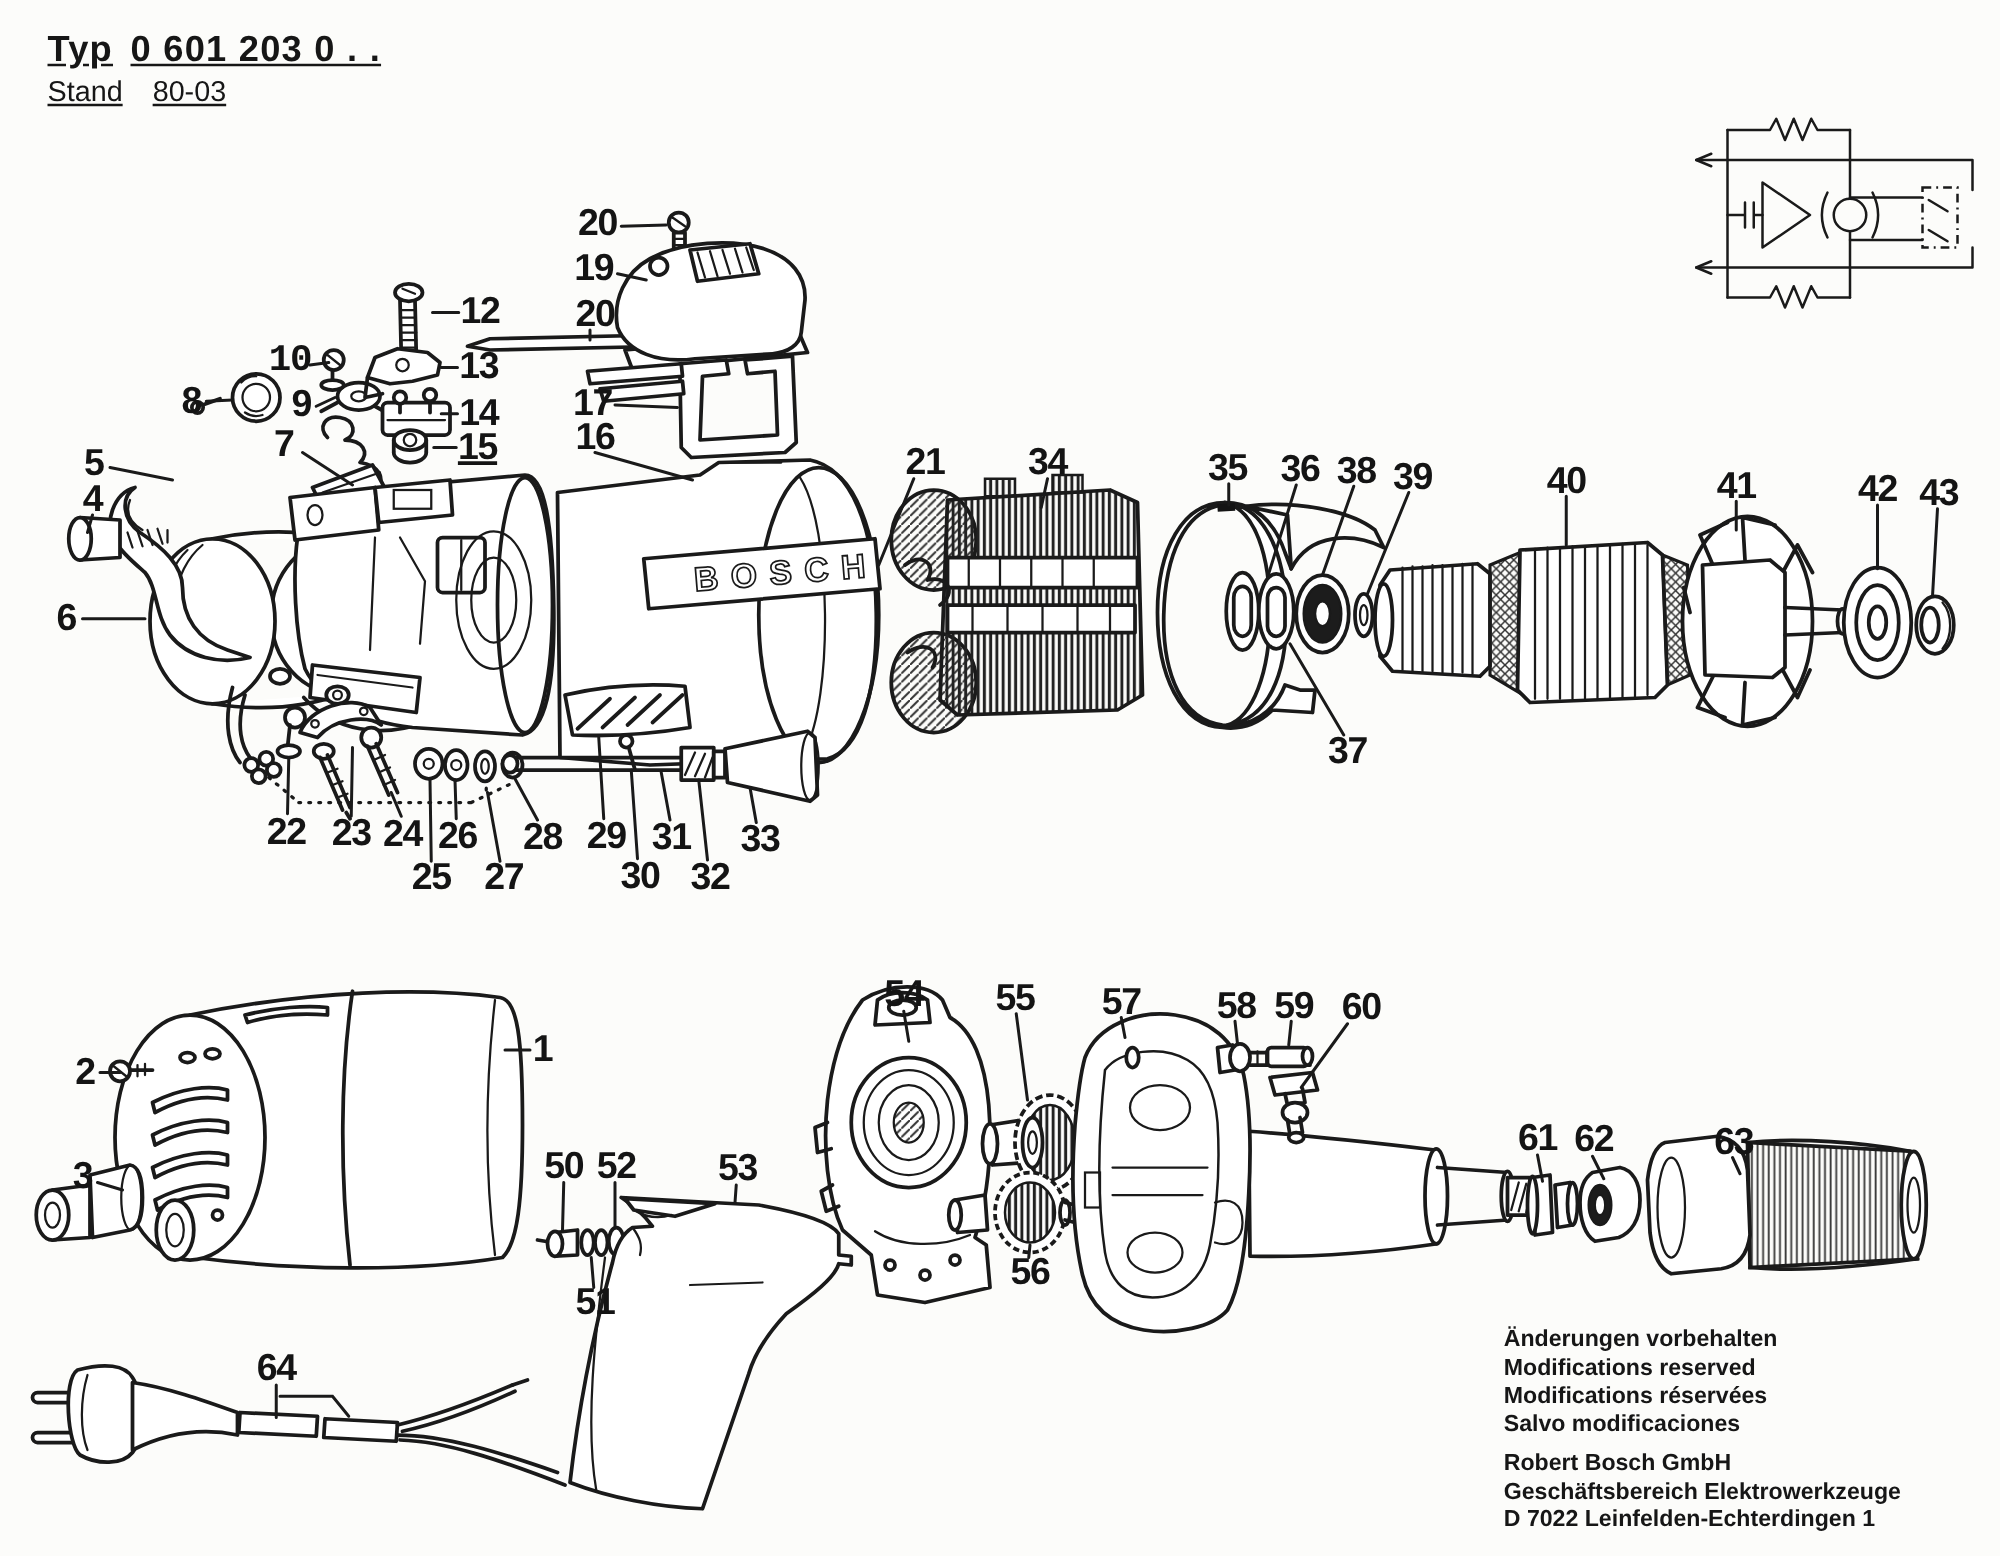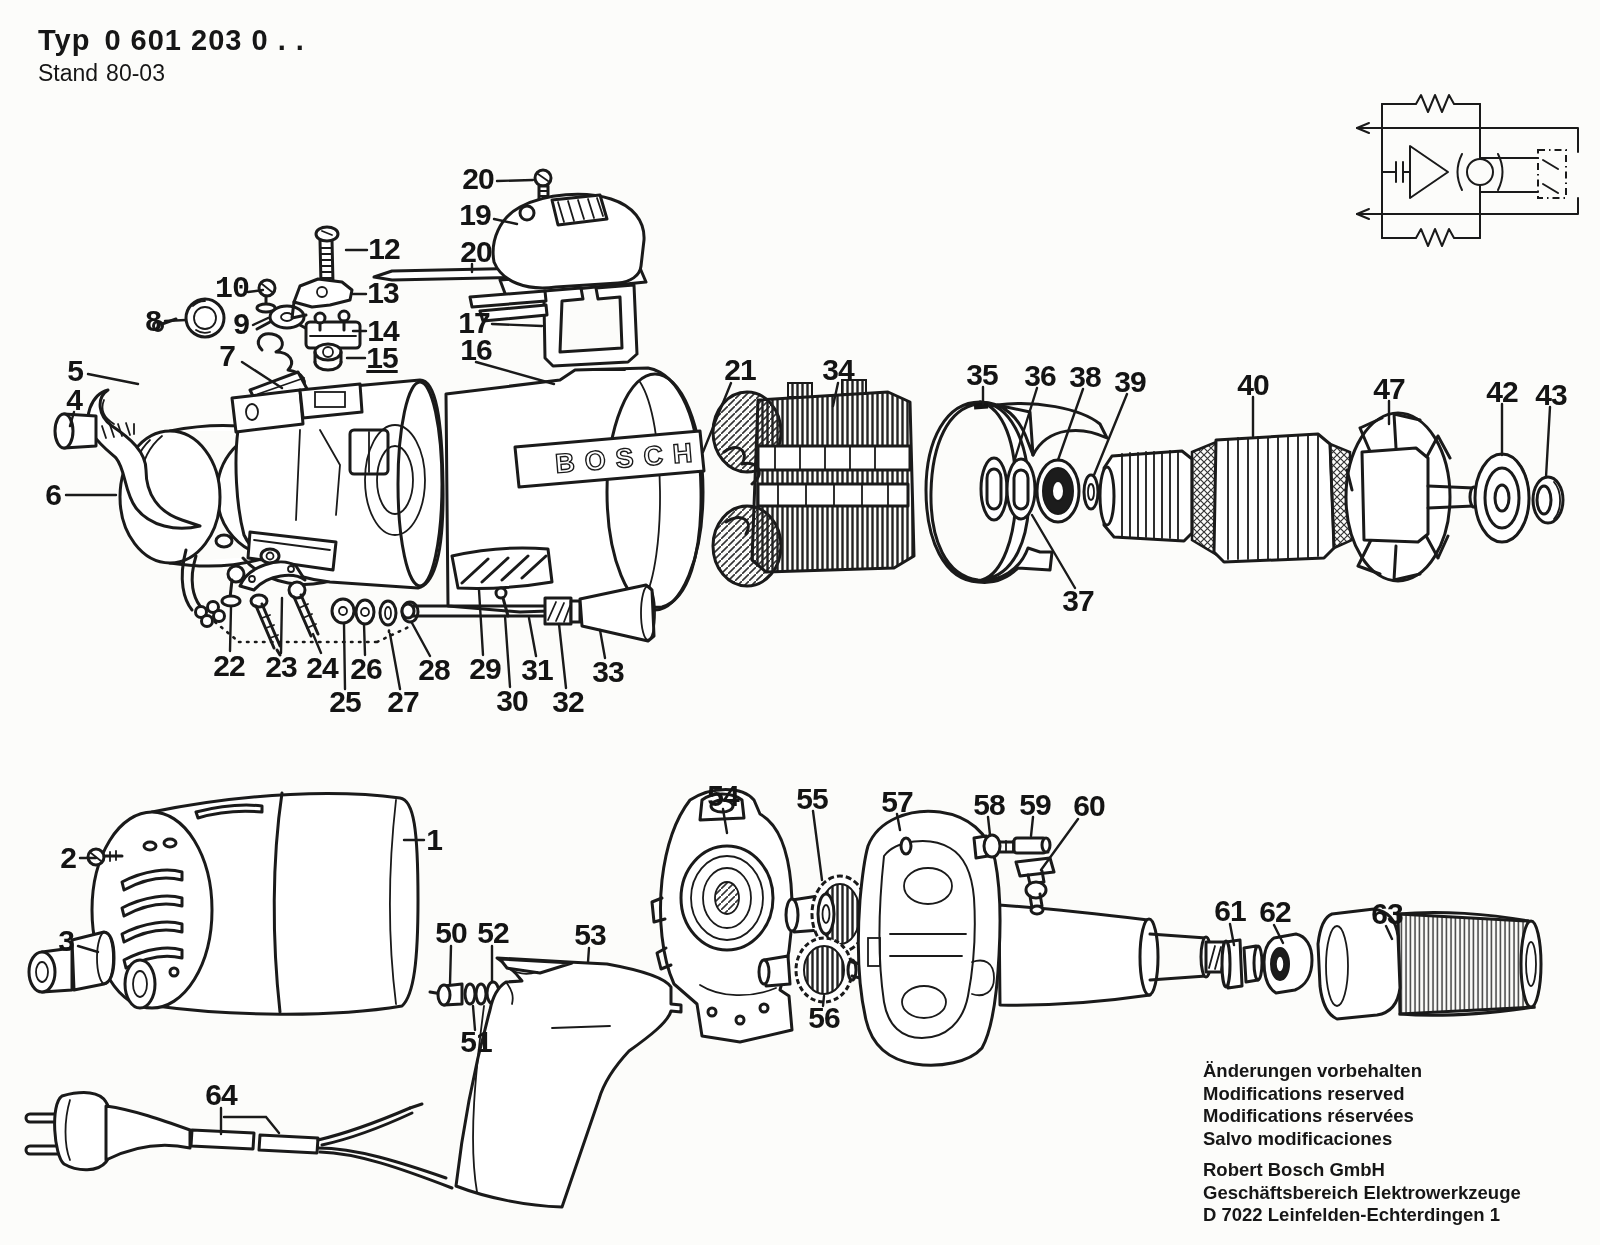--- a/index.html
+++ b/index.html
@@ -11,25 +11,25 @@
   .sheet svg{position:absolute;left:0;top:0;}
   
   .s{stroke:#1a1a1a;stroke-width:3;fill:none;stroke-linecap:round;stroke-linejoin:round;}
   .sf{stroke:#1a1a1a;stroke-width:3;fill:#fff;stroke-linecap:round;stroke-linejoin:round;}
   .t{stroke:#1a1a1a;stroke-width:1.8;fill:none;stroke-linecap:round;}
   .ld{stroke:#1a1a1a;stroke-width:2.4;fill:none;stroke-linecap:round;}
   .dot{stroke:#1a1a1a;stroke-width:2.6;fill:none;stroke-dasharray:1.5 6.5;stroke-linecap:round;}
   .c2{stroke:#1a1a1a;stroke-width:2;fill:none;stroke-linecap:round;stroke-linejoin:round;}
   .dash{stroke:#1a1a1a;stroke-width:2;fill:none;stroke-dasharray:7 4 1.5 4;}
   
-  .hdr{position:absolute;left:38px;top:24px;line-height:1.15;}
+  .hdr{position:absolute;left:38px;top:24px;line-height:1.15;text-decoration:underline;}
   .hdr .l1{font-size:29px;font-weight:700;letter-spacing:1px;}
   .hdr .l1 .val{margin-left:14px;}
   .hdr .l2{font-size:23px;font-weight:500;margin-top:3px;}
-  .hdr .l2 .val{margin-left:8px;}
+  .hdr .l2 .val{margin-left:24px;}
   
   .ftr{position:absolute;left:1203px;top:1060px;line-height:1.22;}
   .ftr p{margin:0;font-size:18.5px;font-weight:700;}
   .ftr .gap{height:9px;}
   
   .plabel{
     position:absolute;transform:translate(-50%,-50%);
     font-size:30px;font-weight:700;color:#141414;letter-spacing:-1px;
     white-space:nowrap;
   }
@@ -472,21 +472,21 @@
       <div class="plabel" style="left: 537px; top: 670px;">31</div>
       <div class="plabel" style="left: 568px; top: 702px;">32</div>
       <div class="plabel" style="left: 608px; top: 672px;">33</div>
       <div class="plabel" style="left: 838px; top: 370px;">34</div>
       <div class="plabel" style="left: 982px; top: 375px;">35</div>
       <div class="plabel" style="left: 1040px; top: 376px;">36</div>
       <div class="plabel" style="left: 1078px; top: 601px;">37</div>
       <div class="plabel" style="left: 1085px; top: 377px;">38</div>
       <div class="plabel" style="left: 1130px; top: 382px;">39</div>
       <div class="plabel" style="left: 1253px; top: 385px;">40</div>
-      <div class="plabel" style="left: 1389px; top: 389px;">47</div>
+      <div class="plabel" style="left: 1389px; top: 389px;">41</div>
       <div class="plabel" style="left: 1502px; top: 392px;">42</div>
       <div class="plabel" style="left: 1551px; top: 395px;">43</div>
       <div class="plabel" style="left: 451px; top: 933px;">50</div>
       <div class="plabel" style="left: 476px; top: 1042px;">51</div>
       <div class="plabel" style="left: 493px; top: 933px;">52</div>
       <div class="plabel" style="left: 590px; top: 935px;">53</div>
       <div class="plabel" style="left: 723px; top: 796px;">54</div>
       <div class="plabel" style="left: 812px; top: 799px;">55</div>
       <div class="plabel" style="left: 824px; top: 1018px;">56</div>
       <div class="plabel" style="left: 897px; top: 802px;">57</div>

